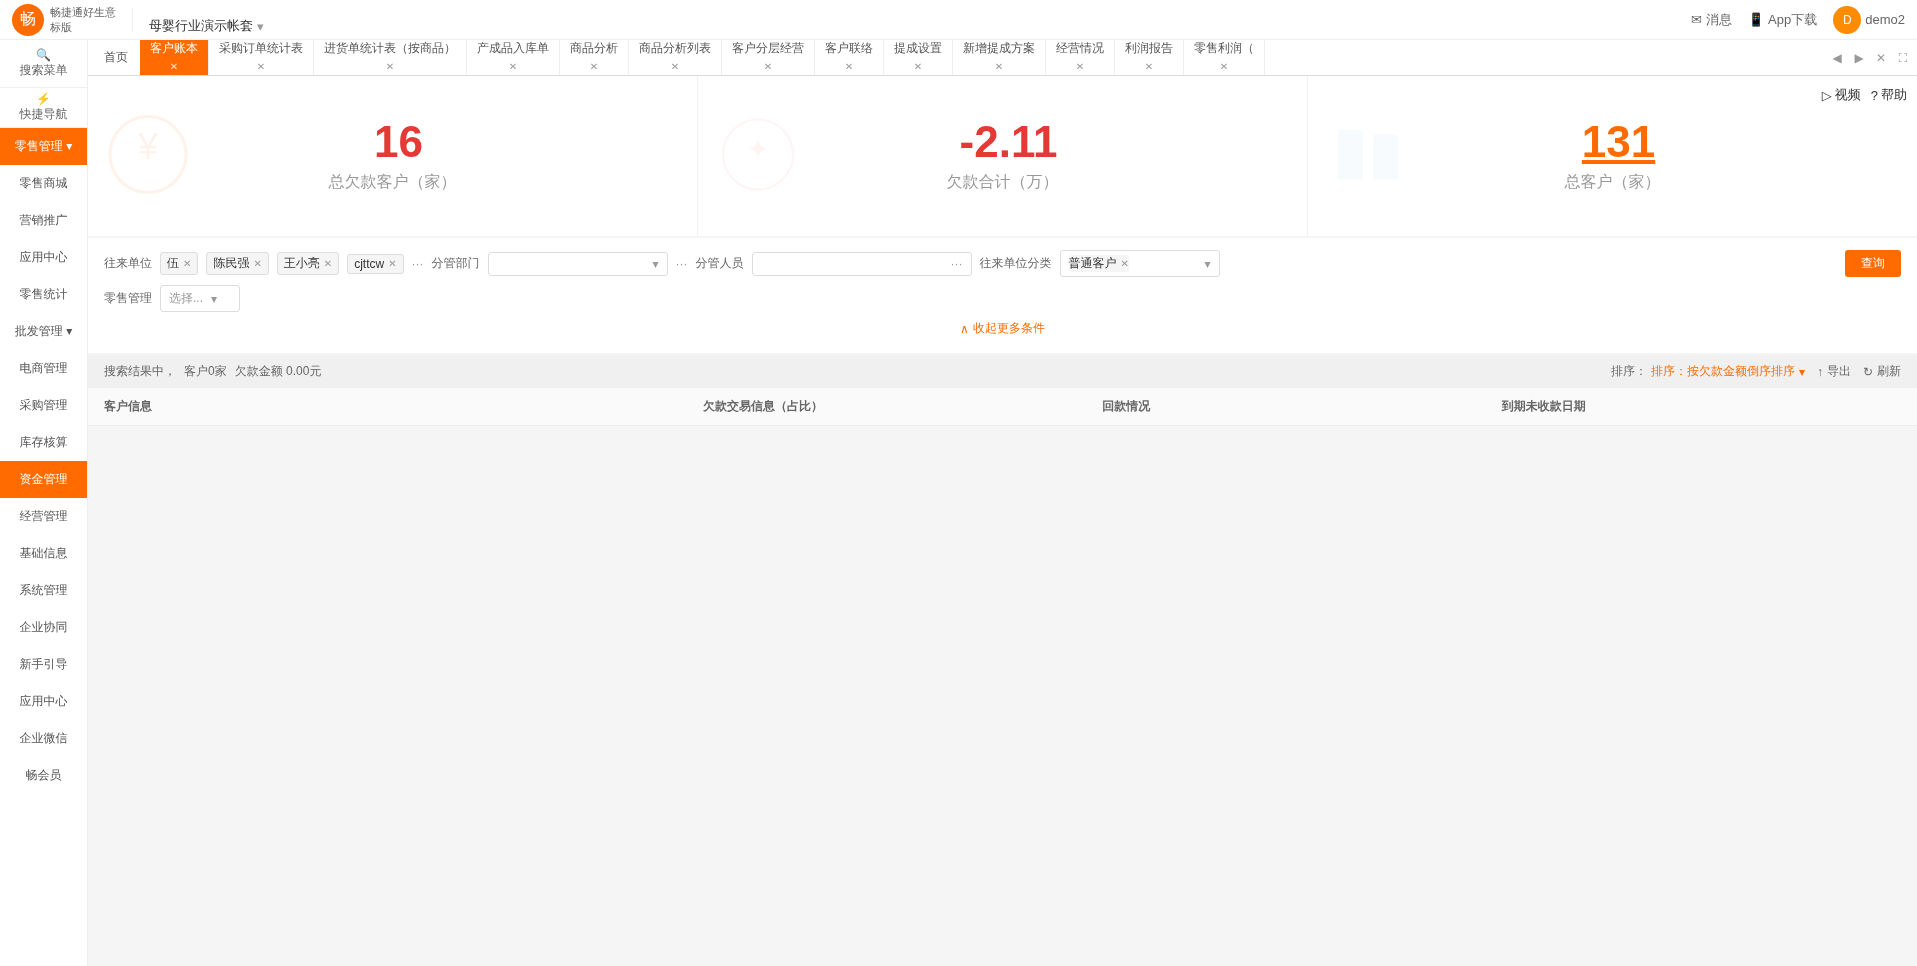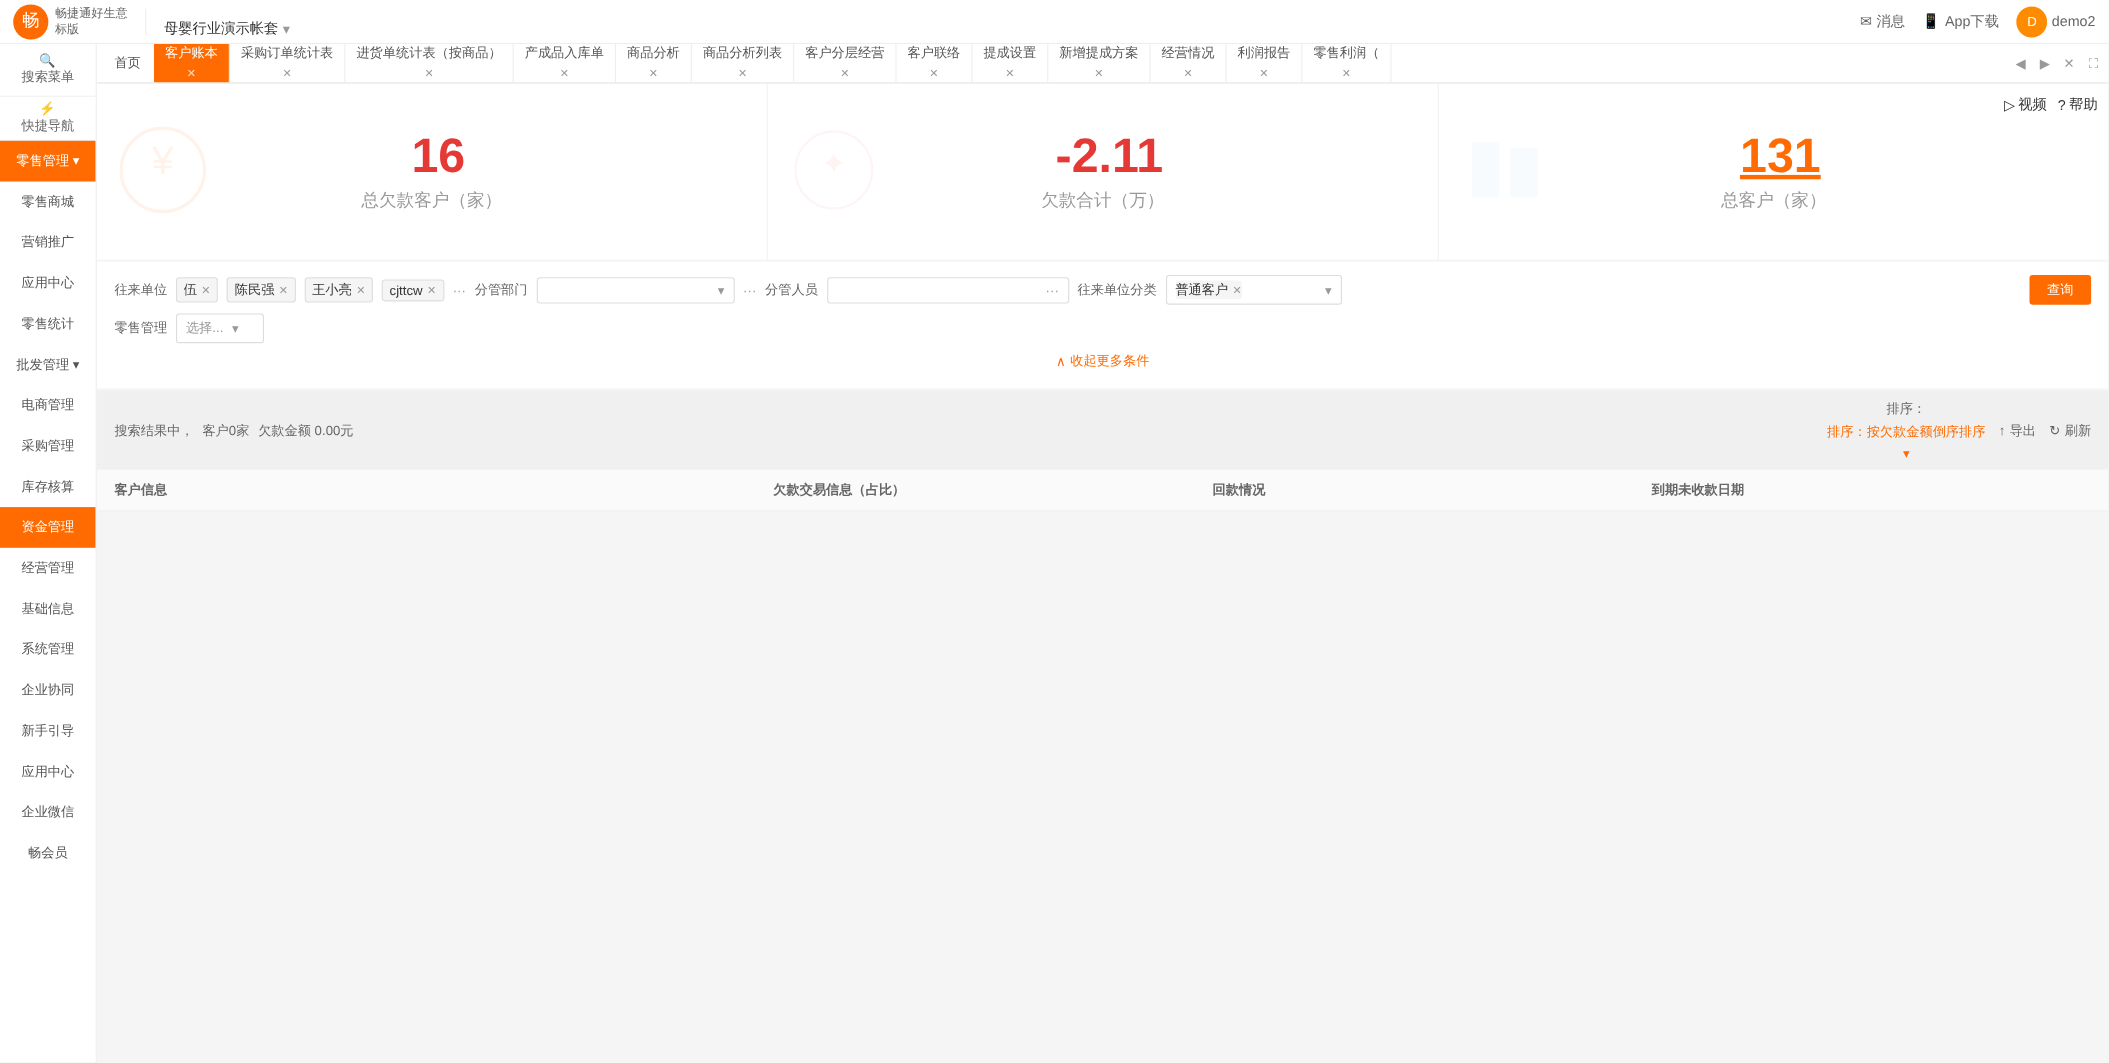--- a/index.html
+++ b/index.html
@@ -61,21 +61,21 @@
     .filter-select { display: flex; align-items: center; gap: 4px; border: 1px solid #ddd; border-radius: 3px; padding: 4px 8px; font-size: 12px; color: #666; cursor: pointer; min-width: 140px; }
     .filter-select .select-arrow { margin-left: auto; color: #999; }
     .more-btn { color: #999; font-size: 12px; cursor: pointer; }
     .filter-input { border: 1px solid #ddd; border-radius: 3px; padding: 4px 8px; font-size: 12px; color: #999; min-width: 80px; display: flex; align-items: center; gap: 4px; cursor: pointer; }
     .collapse-btn { display: flex; align-items: center; gap: 4px; color: #ff6b00; font-size: 12px; cursor: pointer; margin: 4px auto; width: fit-content; }
 
     
     .results-bar { background: #f0f0f0; padding: 8px 16px; display: flex; align-items: center; justify-content: space-between; font-size: 12px; color: #666; }
     .results-bar-left { display: flex; align-items: center; gap: 8px; }
     .results-bar-right { display: flex; align-items: center; gap: 12px; }
-    .sort-select { display: flex; align-items: center; gap: 4px; cursor: pointer; flex-direction: column; }
+    .sort-select { display: flex; align-items: center; gap: 4px; cursor: pointer; }
     .action-btn { display: flex; align-items: center; gap: 4px; cursor: pointer; color: #666; }
 
     
     .table-area { background: #fff; }
     .table-header { display: flex; padding: 10px 16px; border-bottom: 1px solid #eee; background: #fafafa; }
     .table-col { flex: 1; font-size: 12px; color: #666; font-weight: bold; }
     .table-col:first-child { flex: 1.5; }
 
     
     .empty-state { display: flex; flex-direction: column; align-items: center; justify-content: center; padding: 80px 0; }

